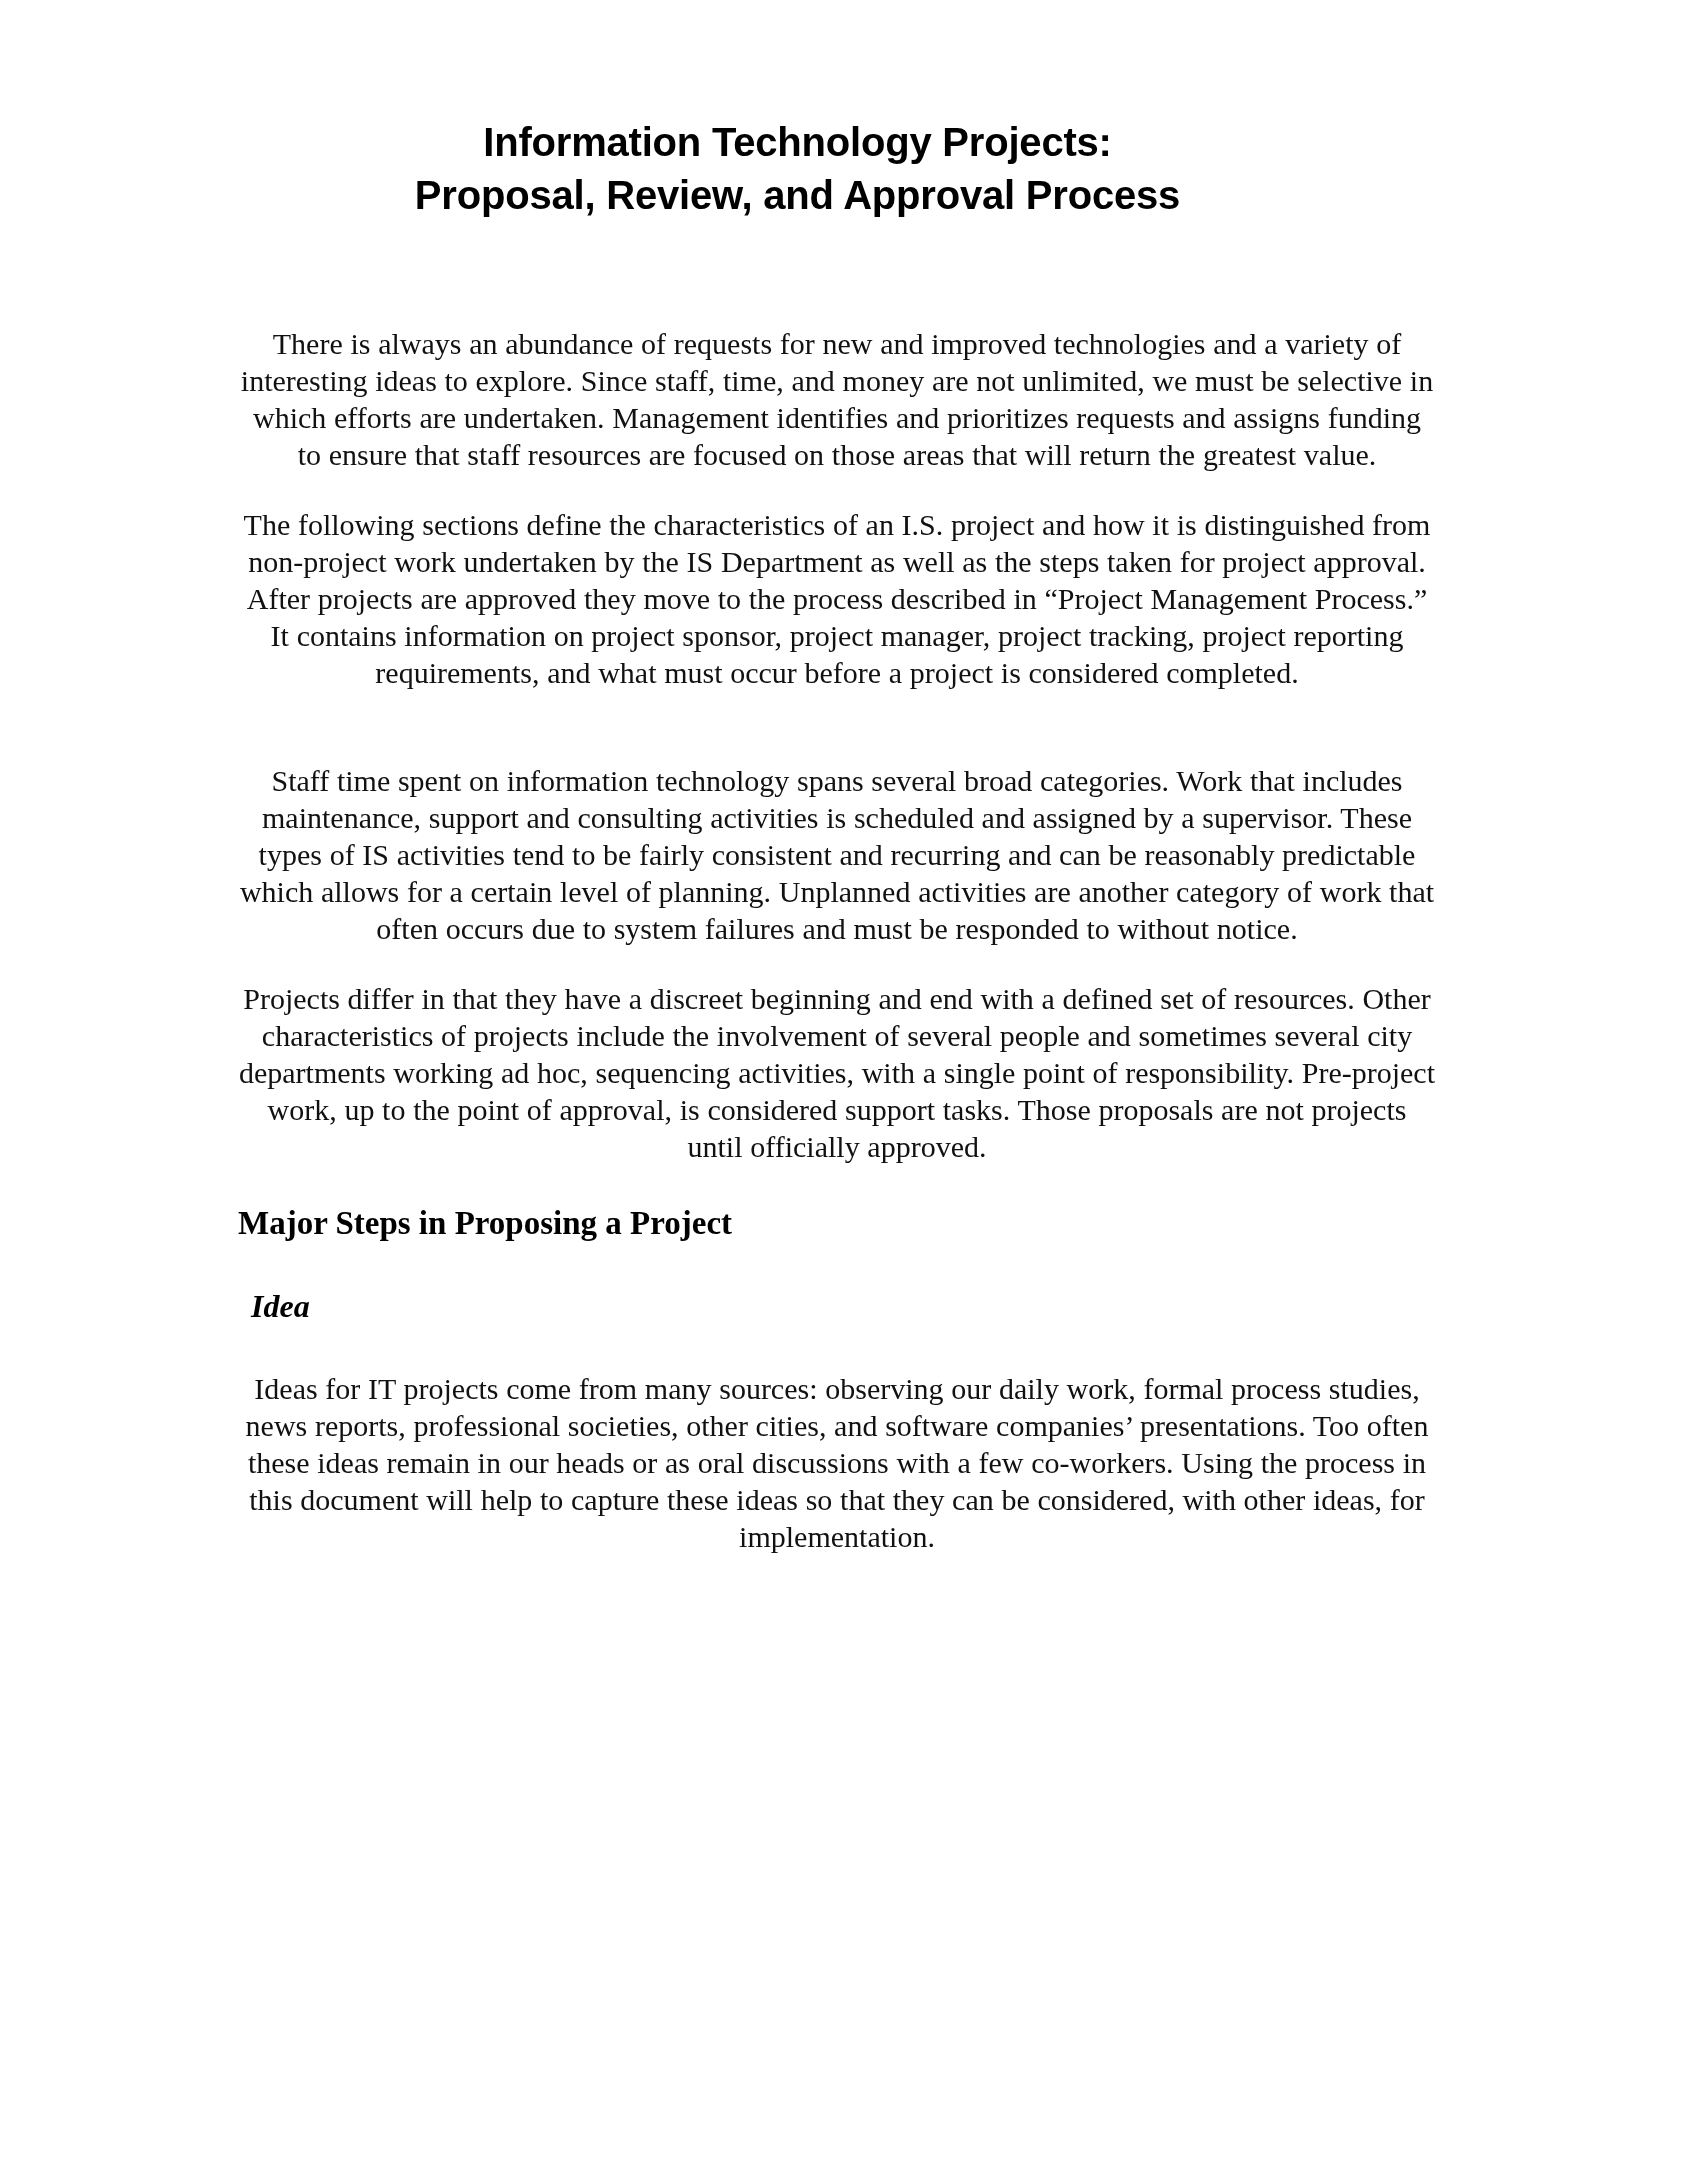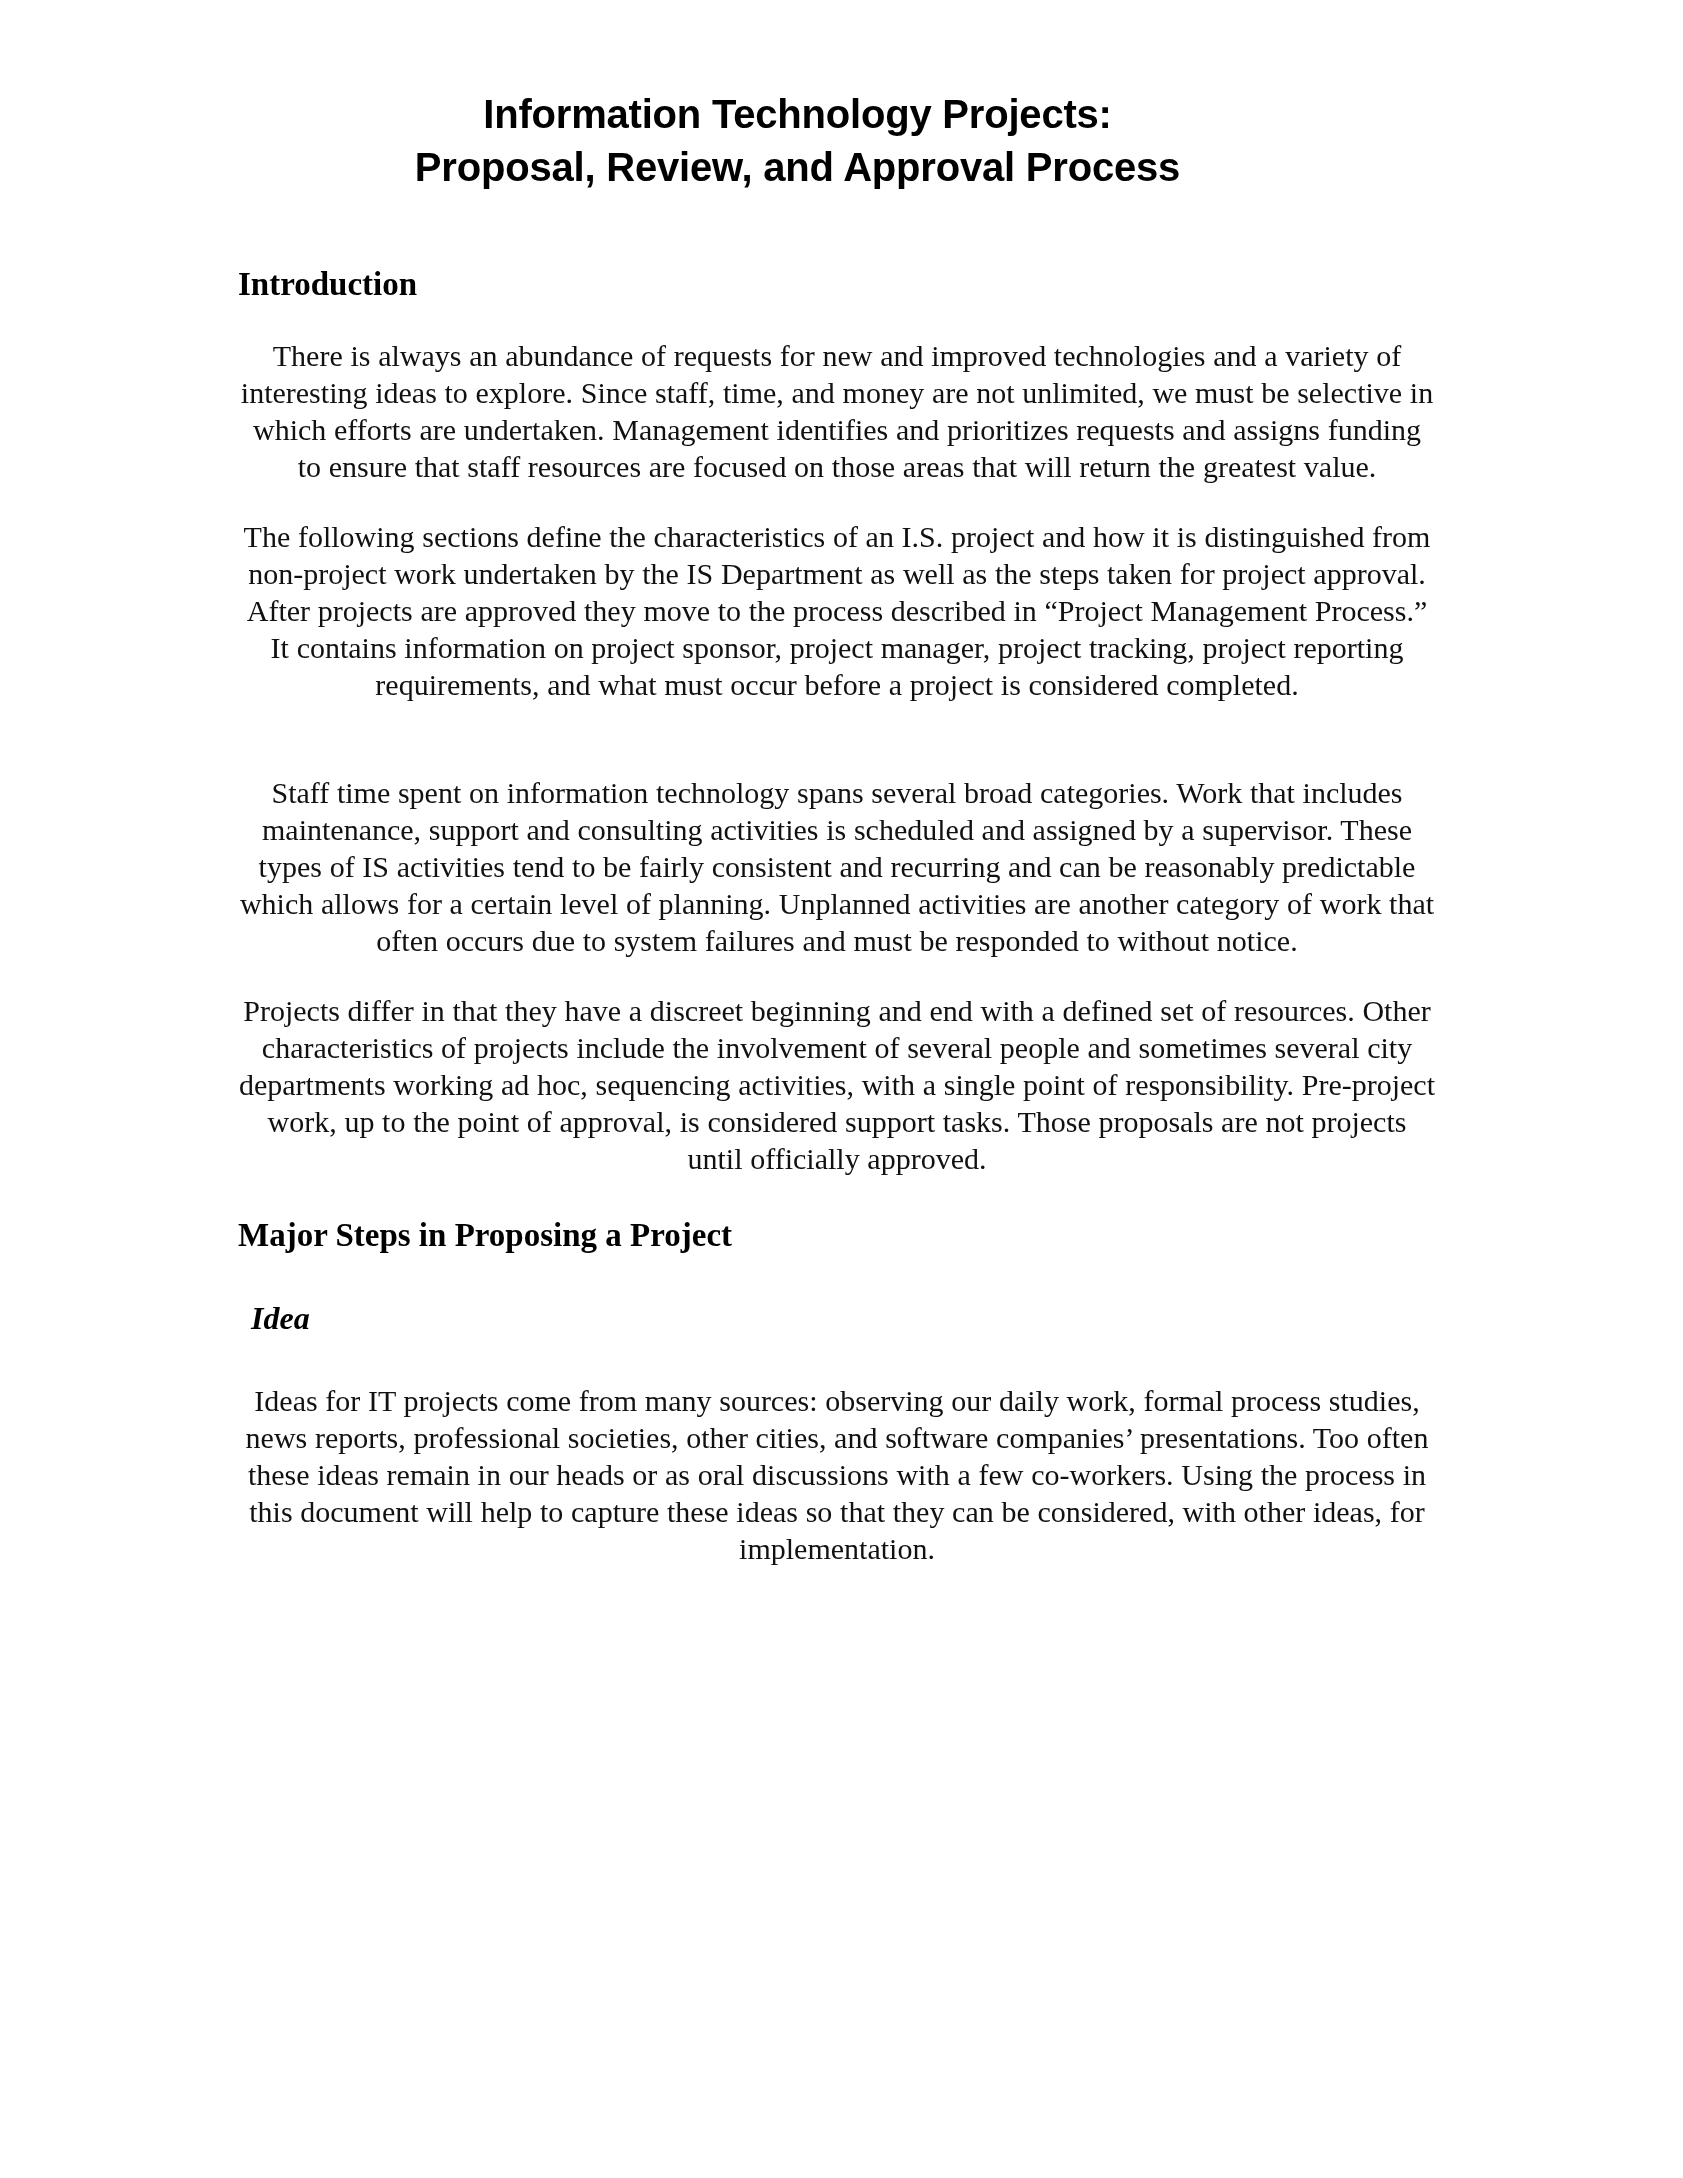--- a/index.html
+++ b/index.html
@@ -30,21 +30,21 @@
   
   .doc-title {
     text-align: center;
     font-family: "Liberation Sans", sans-serif;
     font-weight: bold;
     font-size: 40px;
     line-height: 1.33;
     color: #000000;
     letter-spacing: -0.2px;
     margin: 0;
-    padding-top: 88px;
+    padding-top: 116px;
     width: 1099px;
     margin-left: 10px;
   }
   .doc-title .title-line {
     display: block;
     white-space: nowrap;
   }
 
   
   .heading-1 {
@@ -91,21 +91,20 @@
 <div class="page">
   <div class="doc-body">
 
     <div class="doc-title">
       <span class="title-line">Information Technology Projects:</span>
       <span class="title-line">Proposal, Review, and Approval Process</span>
     </div>
 
     <div class="sp-title-to-h1"></div>
 
-    <h2 class="heading-1">Introduction</h2>
     <div class="sp-h1-to-para"></div>
     <p class="para">There is always an abundance of requests for new and improved technologies and a variety of interesting ideas to explore.  Since staff, time, and money are not unlimited, we must be selective in which efforts are undertaken. Management identifies and prioritizes requests and assigns funding to ensure that staff resources are focused on those areas that will return the greatest value.</p>
     <div class="sp-para-to-para"></div>
     <p class="para">The following sections define the characteristics of an I.S. project and how it is distinguished from non-project work undertaken by the IS Department as well as the steps taken for project approval.  After projects are approved they move to the process described in “Project Management Process.”  It contains information on project sponsor, project manager, project tracking, project reporting requirements, and what must occur before a project is considered completed.</p>
 
     <div class="sp-para-to-h1"></div>
 
     <div class="sp-h1-to-para"></div>
     <p class="para">Staff time spent on information technology spans several broad categories.  Work that includes maintenance, support and consulting activities is scheduled and assigned by a supervisor.  These types of IS activities tend to be fairly consistent and recurring and can be reasonably predictable which allows for a certain level of planning.  Unplanned activities are another category of work that often occurs due to system failures and must be responded to without notice.</p>
     <div class="sp-para-to-para"></div>

